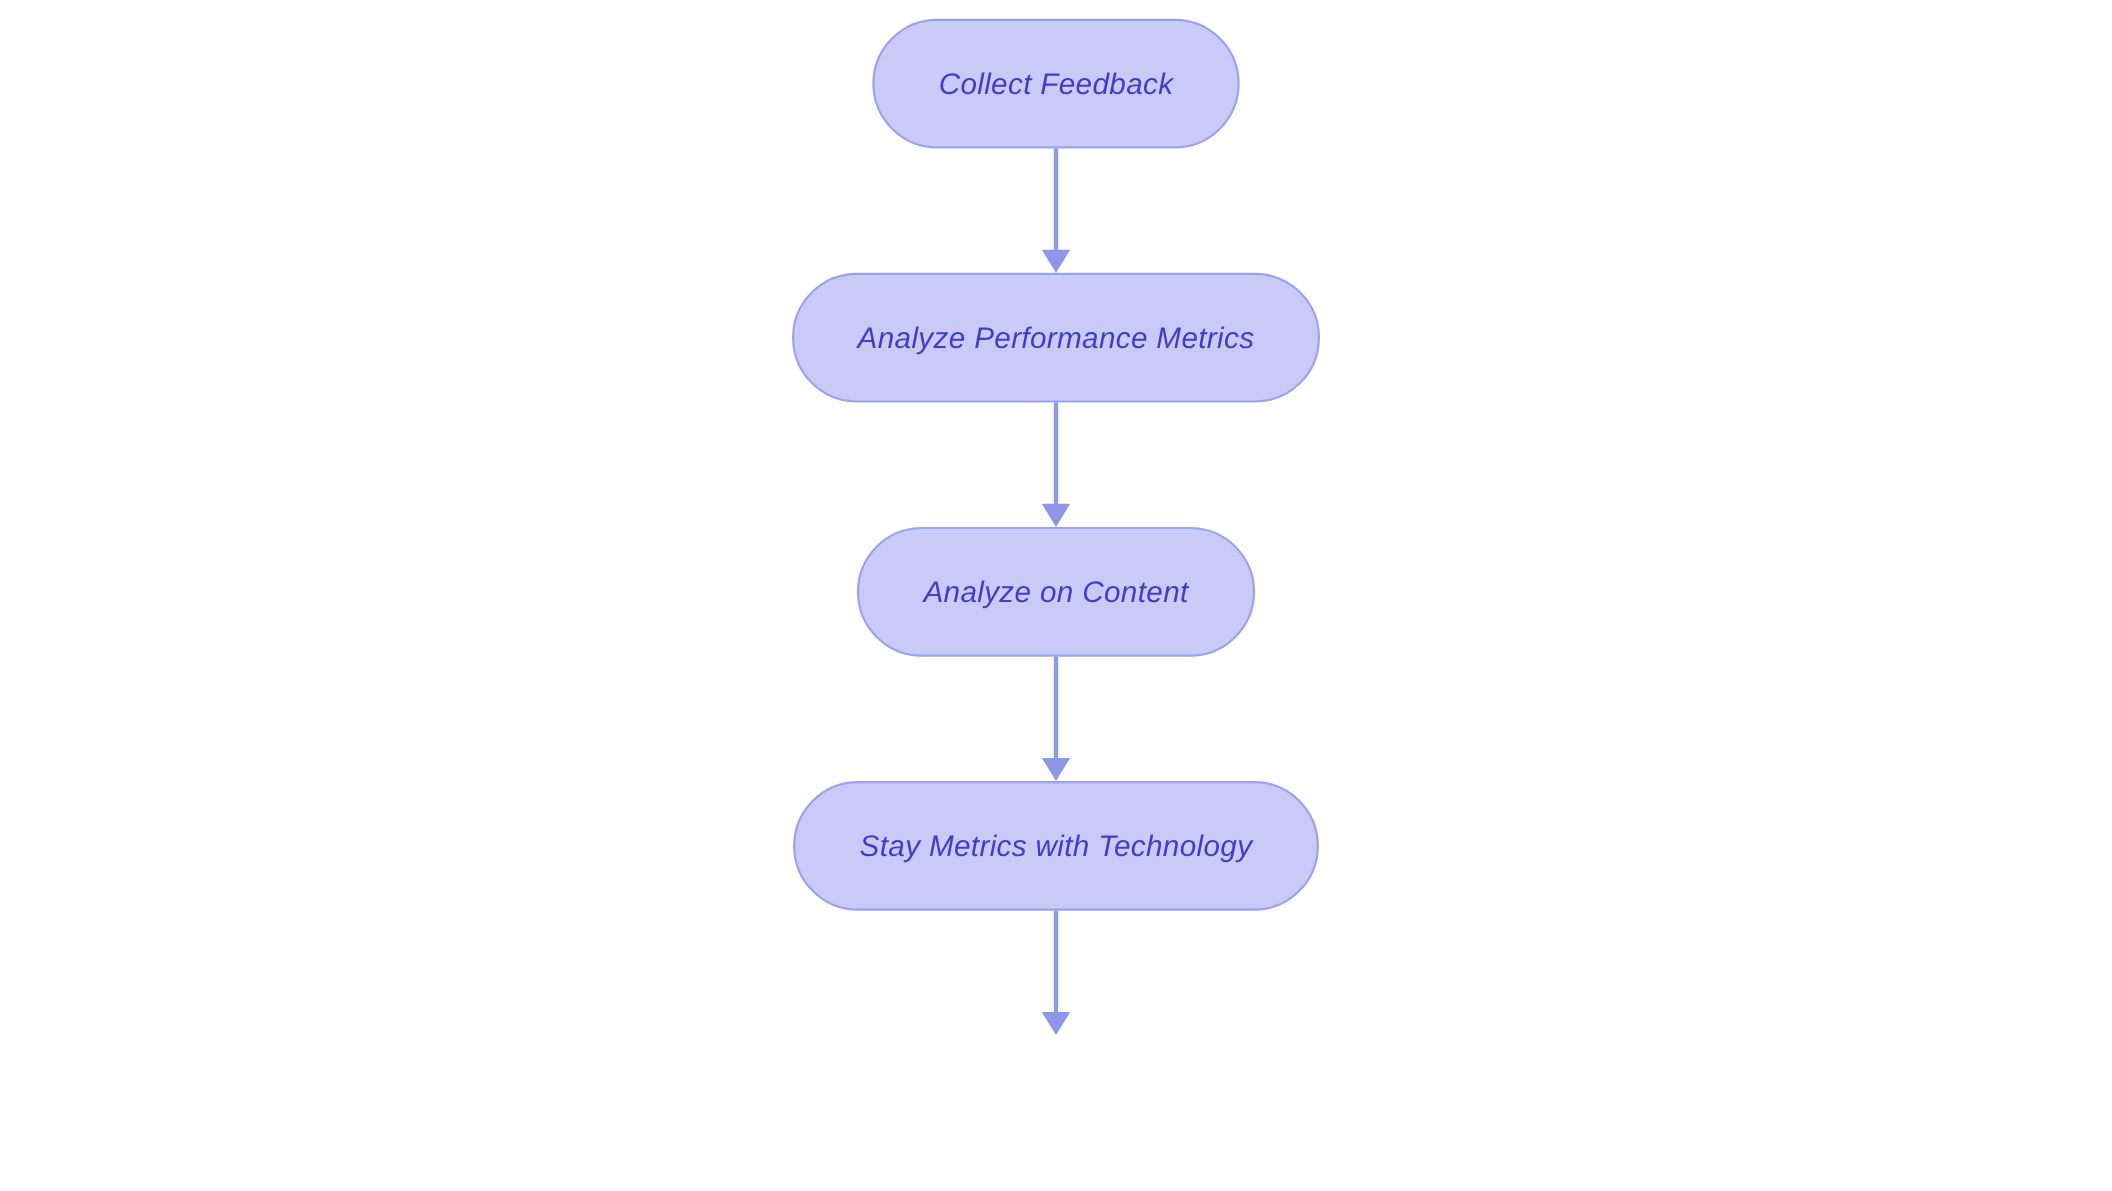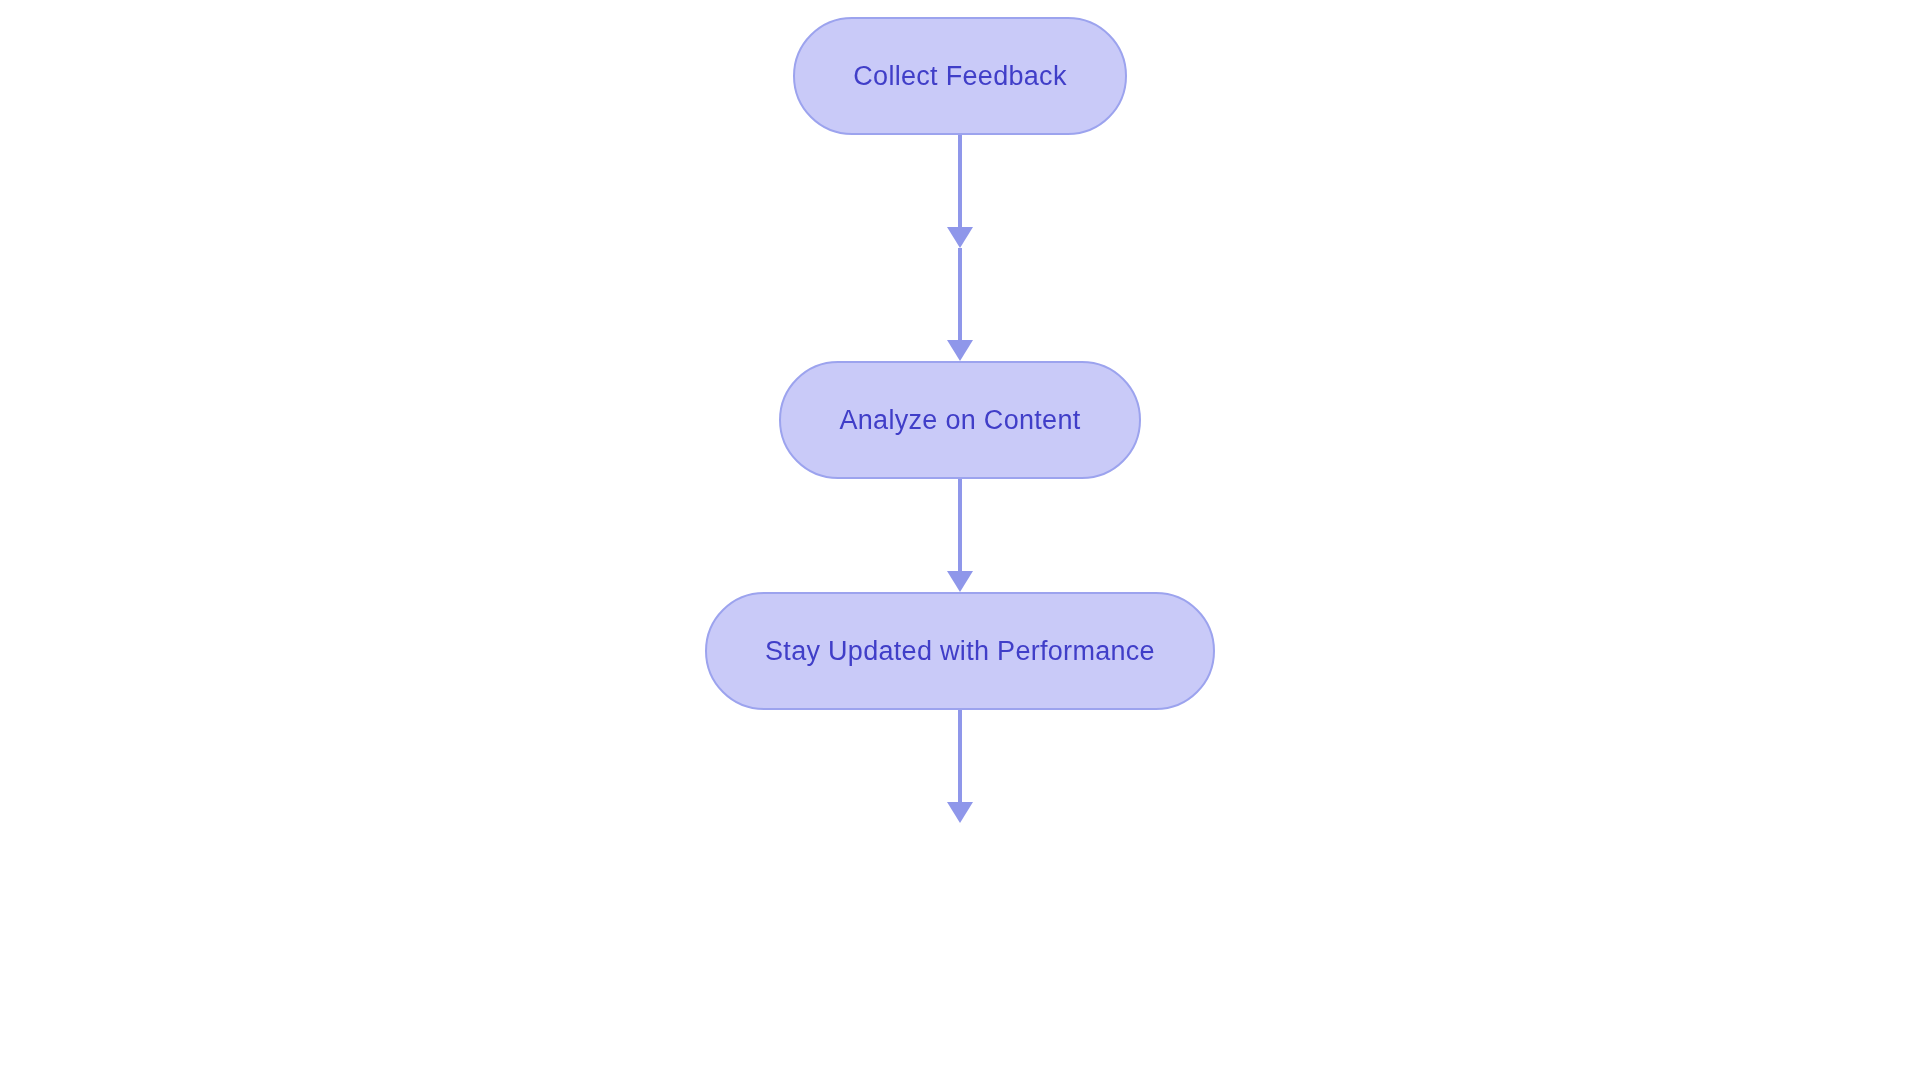--- a/index.html
+++ b/index.html
@@ -11,20 +11,21 @@
   .canvas {
     position: relative;
     width: 1920px;
     height: 1083px;
     box-sizing: border-box;
     padding-top: 17px;
     display: flex;
     flex-direction: column;
     align-items: center;
     overflow: hidden;
+    font-style: italic;
   }
   .node {
     flex: 0 0 auto;
     height: 118px;
     box-sizing: border-box;
     border-radius: 59px;
     background: var(--node-fill, #c9caf8);
     border: 2px solid var(--node-border, #9ca3ee);
     color: var(--text-color, #403ec8);
     display: flex;
@@ -64,37 +65,40 @@
 
   <div class="node">
     <span>Collect Feedback</span>
   </div>
 
   <div class="edge">
     <div class="line"></div>
     <div class="head"></div>
   </div>
 
+  <div class="node">
+    <span>Analyze Performance Metrics</span>
+  </div>
 
   <div class="edge">
     <div class="line"></div>
     <div class="head"></div>
   </div>
 
   <div class="node">
     <span>Analyze on Content</span>
   </div>
 
   <div class="edge">
     <div class="line"></div>
     <div class="head"></div>
   </div>
 
   <div class="node">
-    <span>Stay Updated with Performance</span>
+    <span>Stay Metrics with Technology</span>
   </div>
 
   <div class="edge">
     <div class="line"></div>
     <div class="head"></div>
   </div>
 
 
 </div>
 

